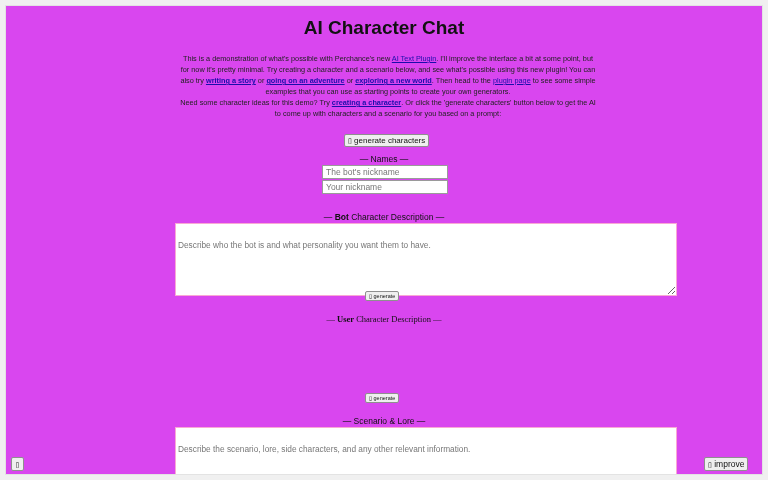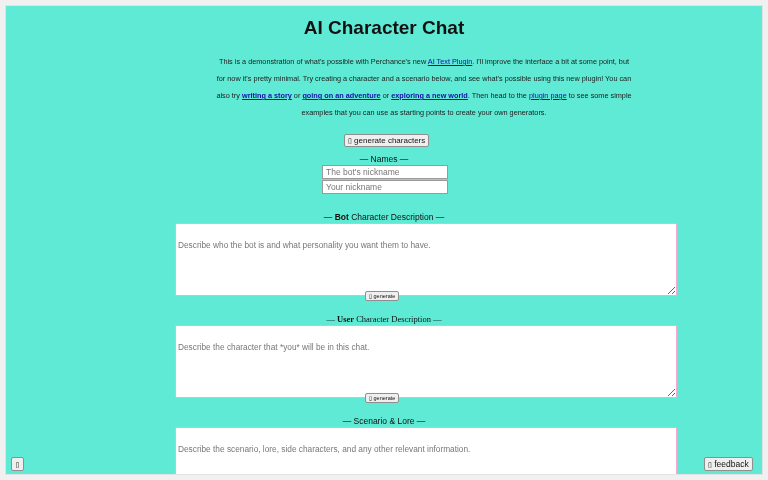--- a/index.html
+++ b/index.html
@@ -7,42 +7,41 @@
       margin: 0; padding: 0;
       width: 768px; height: 480px;
       overflow: hidden;
       background: #f0f0f0;
       font-family: "Liberation Sans", sans-serif;
     }
     .frame {
       position: absolute;
       left: 5px; top: 5px;
       width: 758px; height: 470px;
-      background: #5eead4;
+      background: #d946ef;
       border: 1px solid #e3e3e3;
       overflow: hidden;
     }
     h1 {
       position: absolute;
       left: 0; width: 100%;
       top: 11px;
       margin: 0;
       font-size: 19px;
       font-weight: bold;
       text-align: center;
       color: #111;
     }
     .intro {
       position: absolute;
       left: 172px; width: 420px;
       font-size: 7.3px;
-      line-height: 17px;
+      line-height: 11px;
       text-align: center;
       color: #222;
-      margin-left: 36px;
     }
     .intro a {
       color: #1a0dab;
       text-decoration: underline;
     }
     .intro a.bold { font-weight: bold; }
     .btn {
       display: inline-block;
       background: #efefef;
       border: 1px solid #8f8f8f;
@@ -111,20 +110,23 @@
 </head>
 <body>
 
 <div class="frame">
   <h1>AI Character Chat</h1>
 
   <div class="intro" style="top:47px;">
     <span>This is a demonstration of what's possible with Perchance's new </span><a href="#">AI Text Plugin</a><span>. I'll improve the interface a bit at some point, but for now it's pretty minimal. Try creating a character and a scenario below, and see what's possible using this new plugin! You can also try </span><a href="#" class="bold">writing a story</a><span> or </span><a href="#" class="bold">going on an adventure</a><span> or </span><a href="#" class="bold">exploring a new world</a><span>. Then head to the </span><a href="#">plugin page</a><span> to see some simple examples that you can use as starting points to create your own generators.</span>
   </div>
 
+  <div class="intro" style="top:91px;">
+    <span>Need some character ideas for this demo? Try </span><a href="#" class="bold">creating a character</a><span>. Or click the 'generate characters' button below to get the AI to come up with characters and a scenario for you based on a prompt:</span>
+  </div>
 
   <button class="btn gen-chars">
     <span class="icon-glyph">▯</span>
     <span>generate characters</span>
   </button>
 
   <div class="section-label" style="top:148px;">— Names —</div>
   <input class="text-input" style="top: 174px;" type="text" placeholder="Your nickname">
   <input class="text-input" style="top: 159px;" type="text" placeholder="The bot's nickname">
 
@@ -133,29 +135,28 @@
   </div>
   <textarea class="ta" style="top: 217px;" placeholder="Describe who the bot is and what personality you want them to have."></textarea>
   <button class="btn gen-small" style="top:285px;">
     <span>▯</span>
     <span>generate</span>
   </button>
 
   <div class="section-label" style="top:308px;font-family:Liberation Serif, serif;">
     <span>— </span><b>User</b><span> Character Description —</span>
   </div>
-  <textarea class="ta" style="top: 319px;" placeholder="Describe the character that *you* will be in this chat."></textarea>
   <button class="btn gen-small" style="top:387px;">
     <span>▯</span>
     <span>generate</span>
   </button>
 
   <div class="section-label" style="top:410px;">— Scenario &amp; Lore —</div>
   <textarea class="ta" style="top: 421px; height: 73px;" placeholder="Describe the scenario, lore, side characters, and any other relevant information."></textarea>
 
   <button class="btn corner-btn" style="left:5px; top:451px; width:13px; padding:0;">
     <span class="icon-glyph">▯</span>
   </button>
   <button class="btn corner-btn" style="left:698px; top:451px;">
     <span class="icon-glyph">▯</span>
-    <span>feedback</span>
+    <span>improve</span>
   </button>
 </div>
 
 </body></html>

